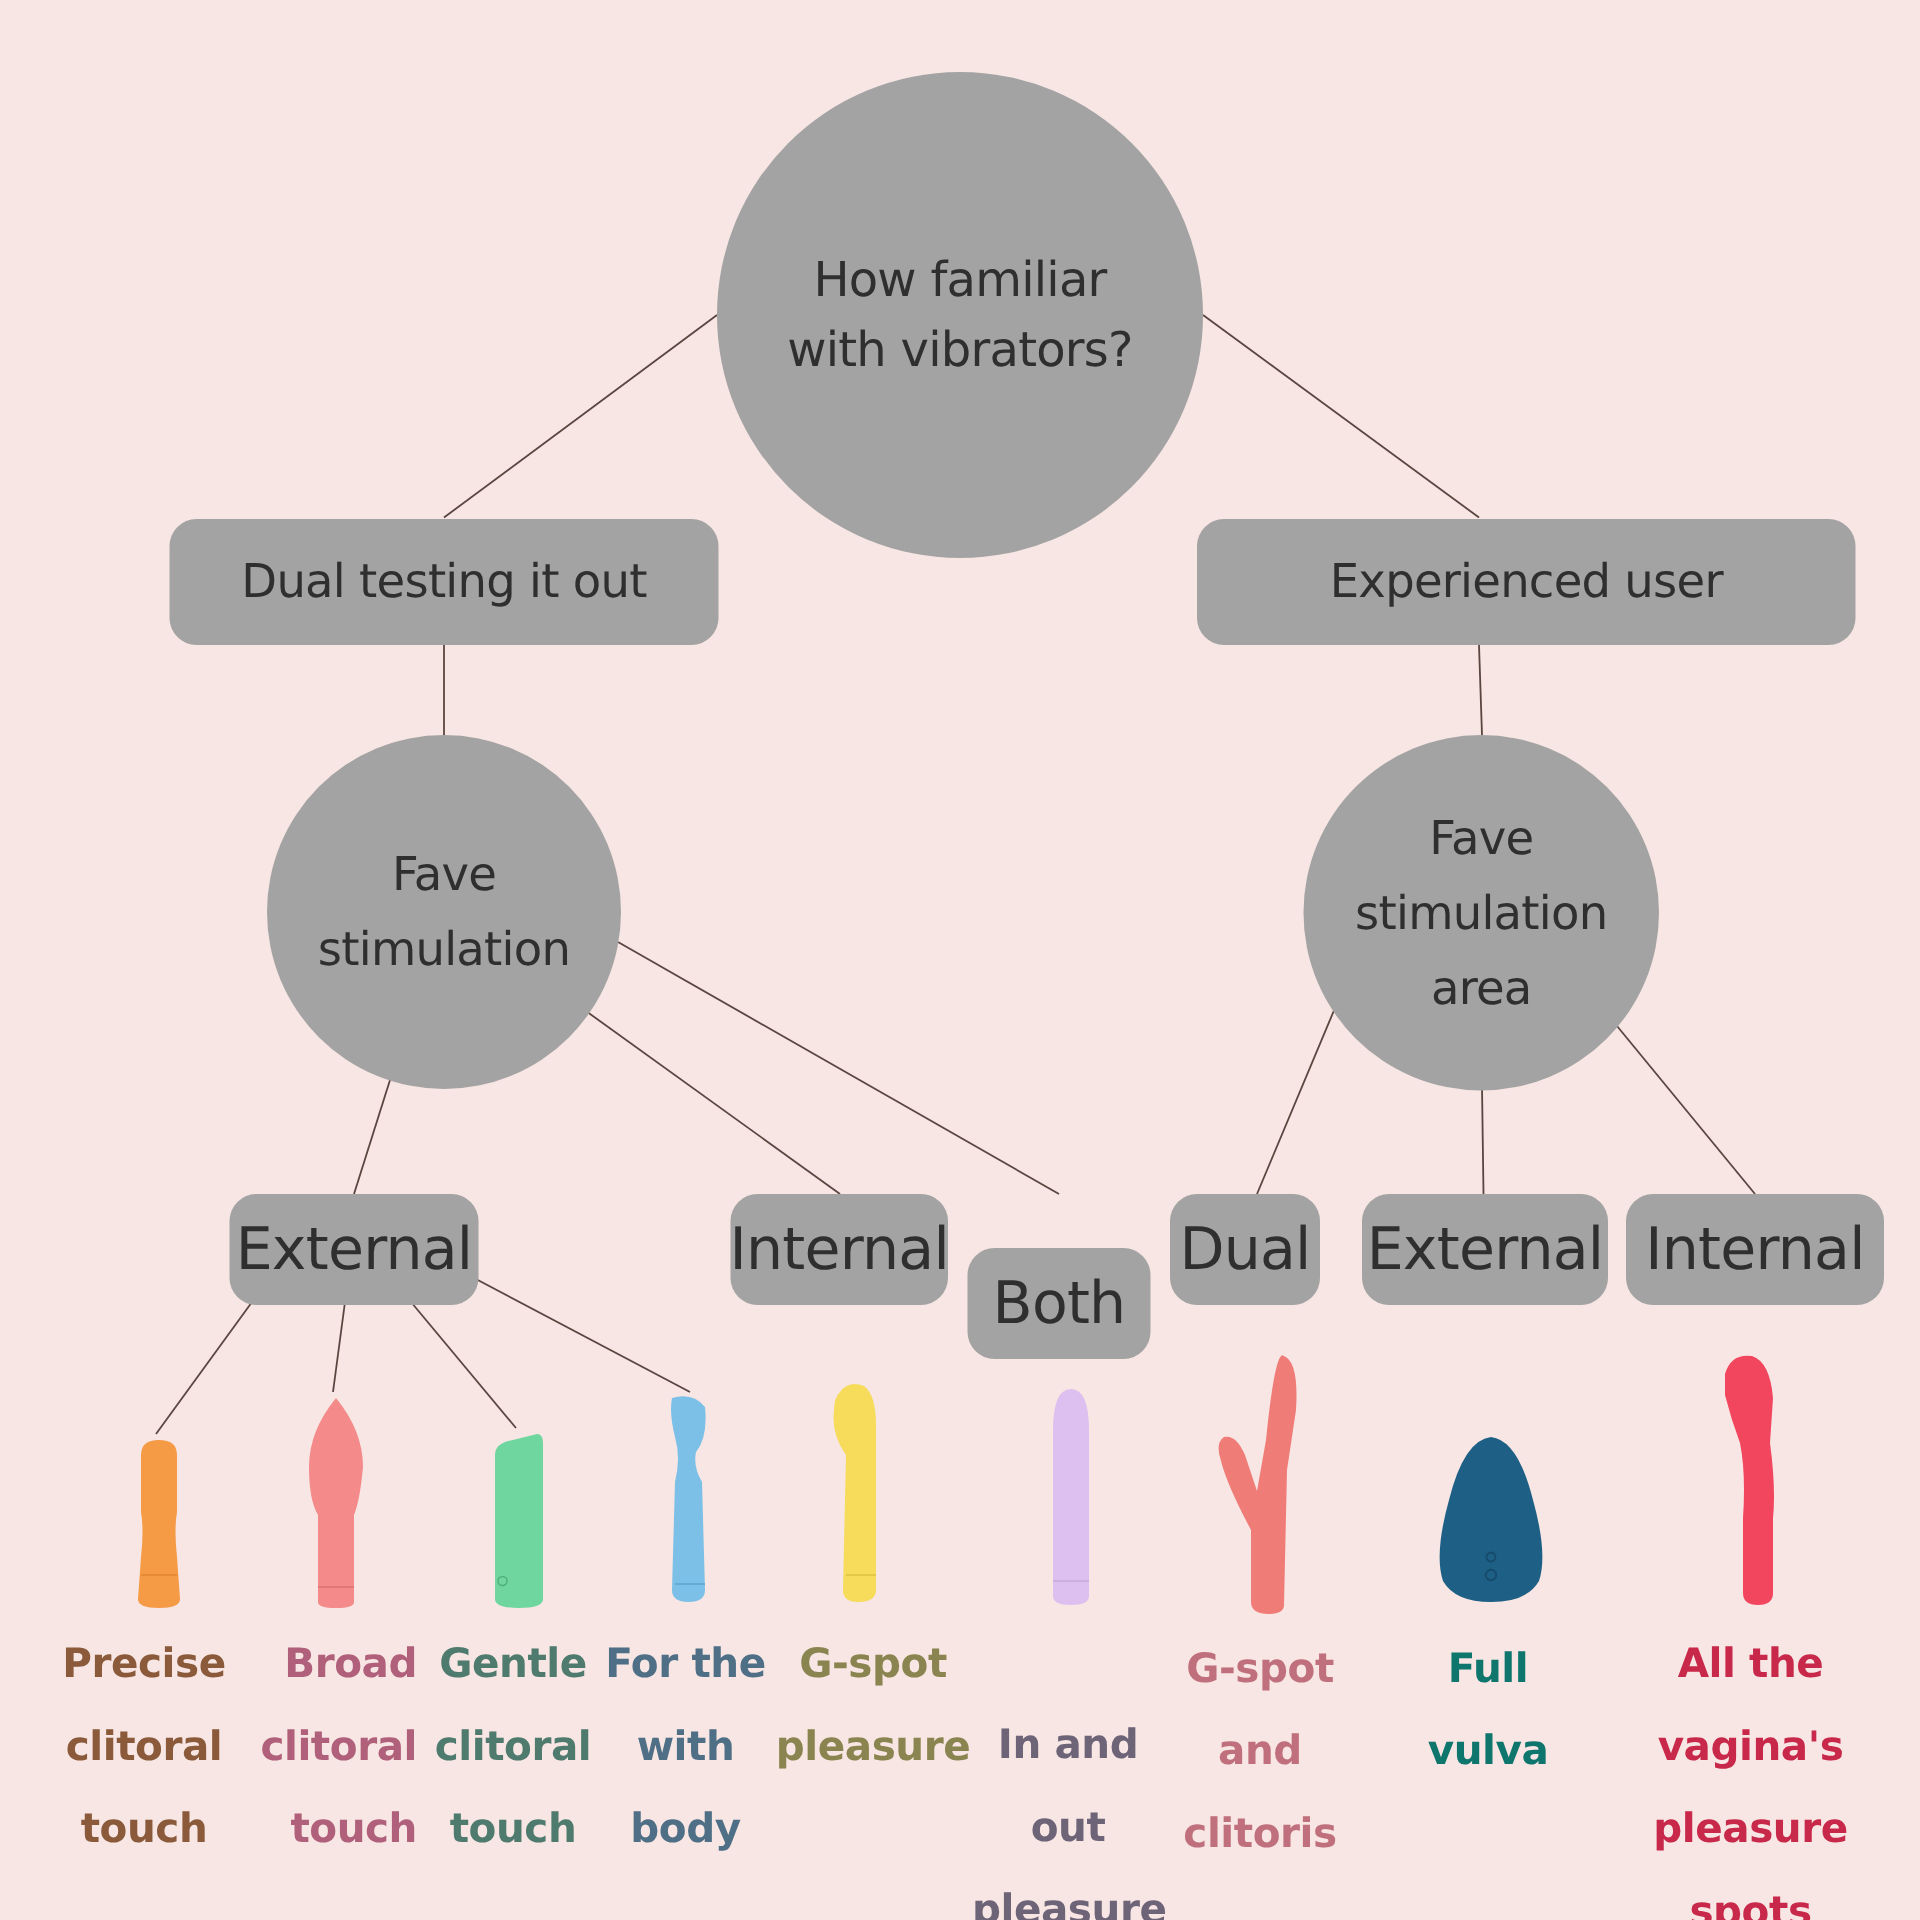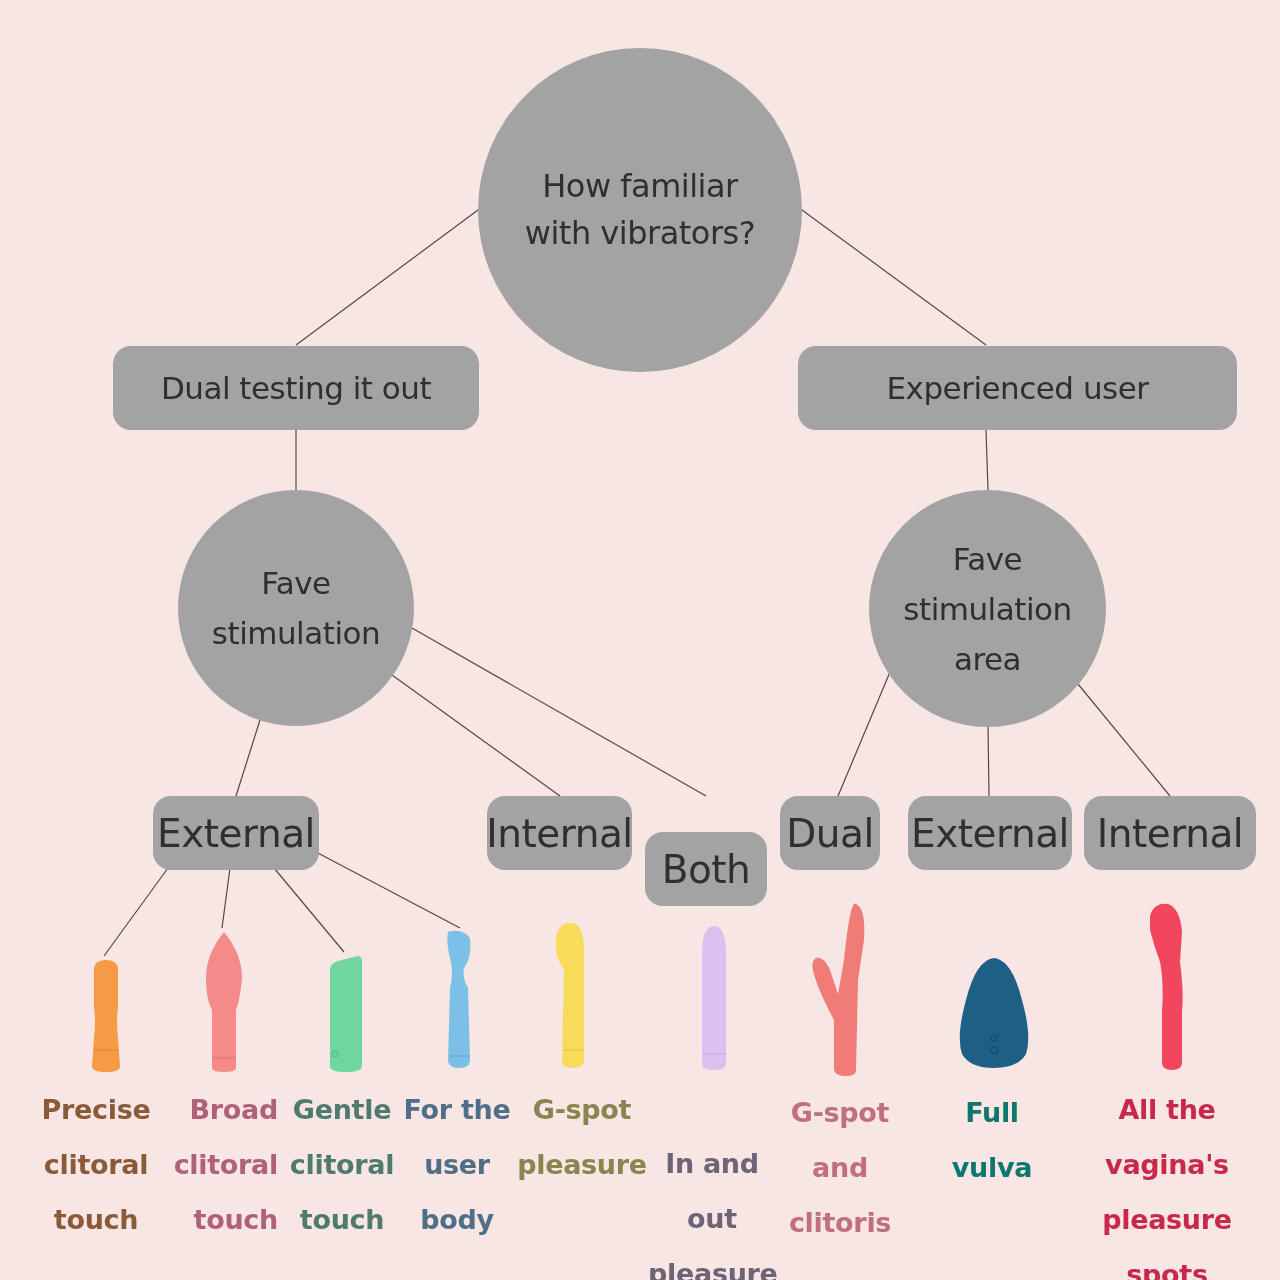--- a/index.html
+++ b/index.html
@@ -142,21 +142,21 @@
 <div class="label" style="left:34px; top:1082px; width:124px; color:#8a5a3a;">Precise
 clitoral
 touch</div>
 <div class="label" style="left:162px; top:1082px; width:116px; color:#b0607a;text-align:right;">Broad
 clitoral
 touch</div>
 <div class="label" style="left:284px; top:1082px; width:116px; color:#4f7a6e;">Gentle
 clitoral
 touch</div>
 <div class="label" style="left:400px; top:1082px; width:114px; color:#4f6f86;">For the
-user
+with
 body</div>
 <div class="label" style="left:516px; top:1082px; width:132px; color:#8a8450;">G-spot
 pleasure</div>
 <div class="label" style="left:648px; top:1136px; width:128px; color:#6e6478;">In and
 out
 pleasure</div>
 <div class="label" style="left:780px; top:1085px; width:120px; color:#c0707c;">G-spot
 and
 clitoris</div>
 <div class="label" style="left:932px; top:1085px; width:120px; color:#0f766e;">Full

